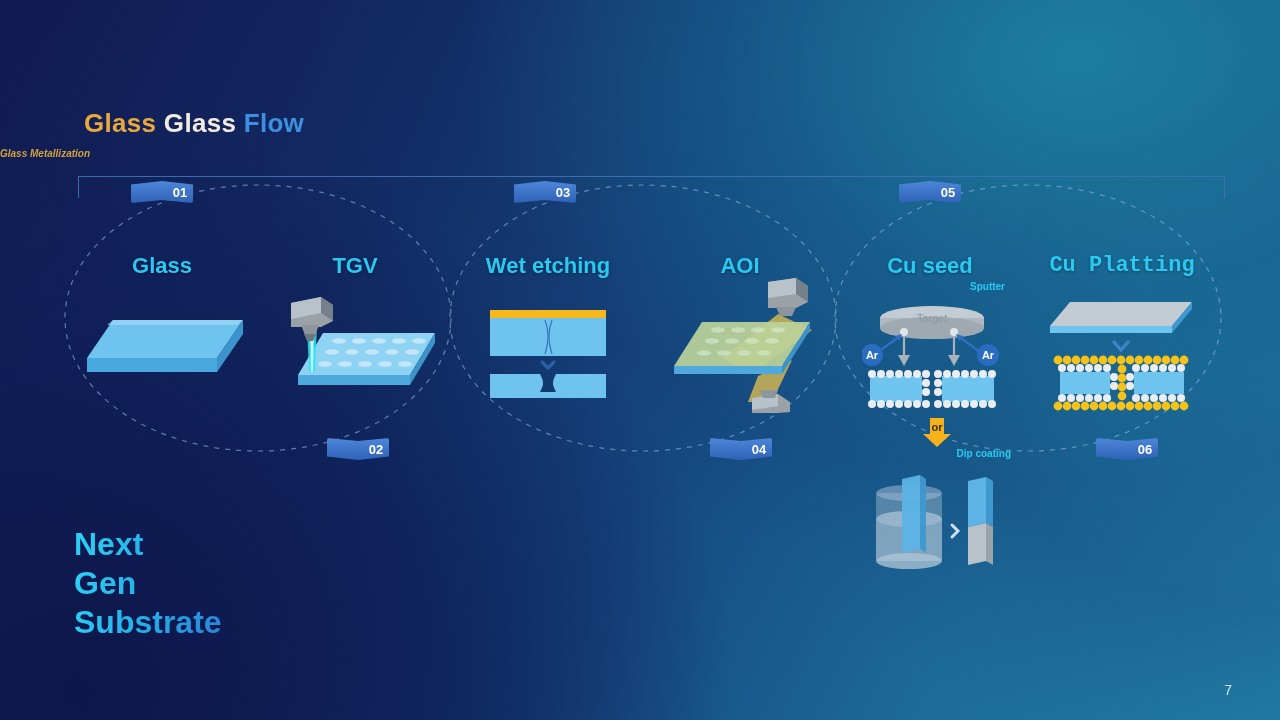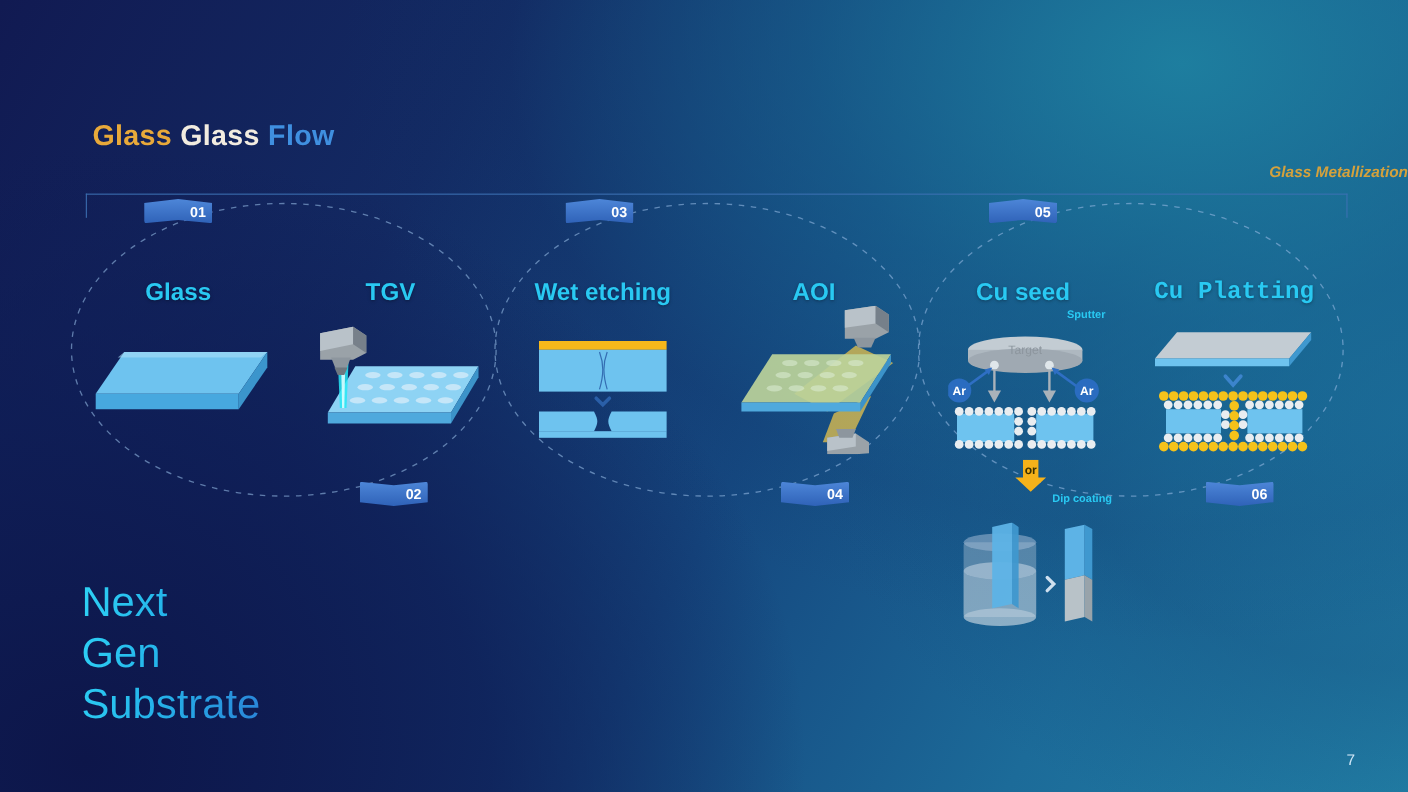--- a/index.html
+++ b/index.html
@@ -24,22 +24,22 @@
   .logo-mark { width:52px; height:62px; margin:0 auto; position:relative; }
   .logo-cn { color:#eaf6ff; font-size:13px; font-weight:bold; letter-spacing:1px; margin-top:2px; }
 
   
   .title { position:absolute; left:84px; top:108px; font-size:26px; font-weight:bold; letter-spacing:.3px; white-space:nowrap;}
   .t-glass { color:#e8a93a; }
   .t-core  { color:#f2ece0; }
   .t-flow  { color:#3f8fe0; }
 
   .metal-label {
-    position:absolute; left:0; right:0; top:148px; text-align:right;
-    color:#d4a13c; font-size:14px; font-weight:bold; font-style:italic;
+    position:absolute; left:0; right:0; top:148px; text-align:left;
+    color:#d4a13c; font-size:10px; font-weight:bold; font-style:italic;
   }
   .bracket {
     position:absolute; left:78px; top:176px; width:1147px; height:22px;
     border-top:1.3px solid #3c71b4;
     border-left:1.3px solid #3c71b4;
     border-right:1.3px solid #3c71b4;
     opacity:.95;
   }
   .arcs  { position:absolute; left:0; top:0; }
 
@@ -63,21 +63,21 @@
   .sub-title {
     position:absolute; text-align:right; color:#29c9f2;
     font-weight:bold; font-size:10px; white-space:nowrap;
   }
 
   .art { position:absolute; }
 
   
   .nextgen {
     position:absolute; left:74px; top:525px;
-    font-size:38px; font-weight:normal; line-height:1.22;
+    font-size:32px; font-weight:bold; line-height:1.22;
     background:linear-gradient(100deg,#2ed2f5 0%, #24b4ea 45%, #2a84d8 100%);
     -webkit-background-clip:text; background-clip:text; color:transparent;
     -webkit-text-fill-color:transparent;
   }
   .pageno { position:absolute; right:48px; bottom:22px; color:#cfe6f7; font-size:14px; }
 </style>
 </head>
 <body>
 
 <div id="slide">

